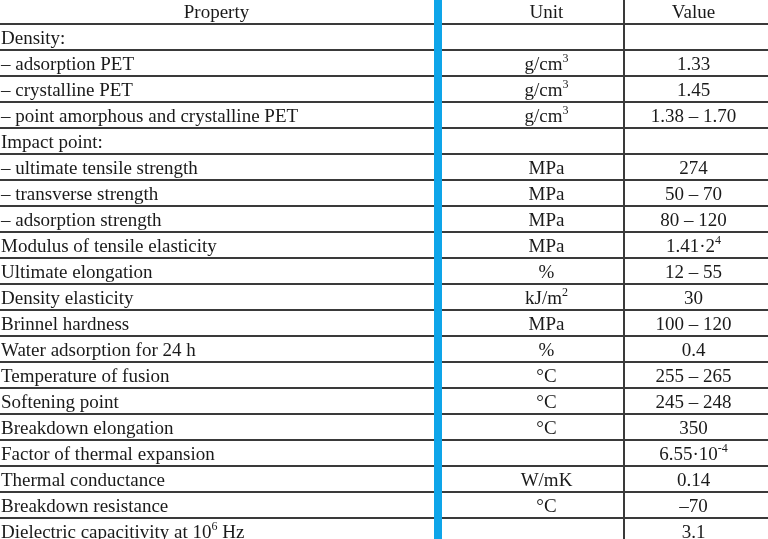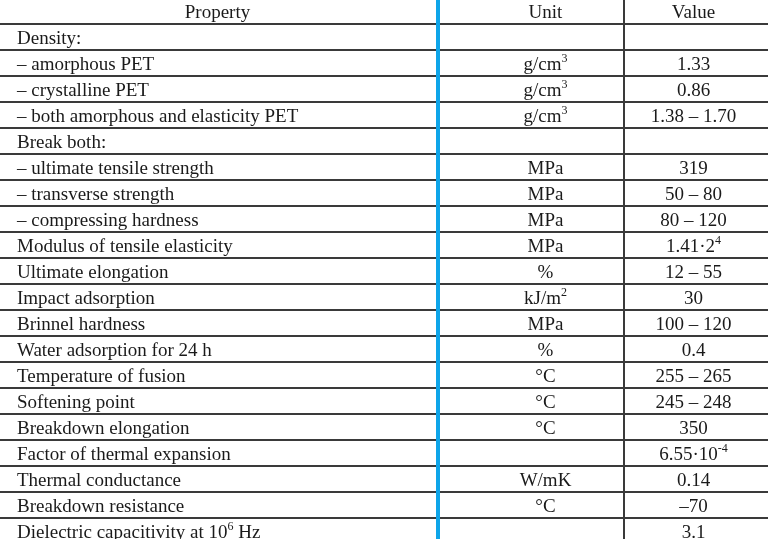--- a/index.html
+++ b/index.html
@@ -35,23 +35,23 @@
       white-space: nowrap;
       overflow: visible;
       vertical-align: middle;
     }
     th {
       font-weight: normal;
       text-align: center;
       height: 23px;
       margin-left: 40px;
     }
-    td.prop { text-align: left; padding-left: 18px; }
+    td.prop { text-align: left; padding-left: 2px; }
     td.unit, td.val { text-align: center; margin-top: 20px; }
-    th.unit, td.unit { border-left: 4px solid #0ea5e9; padding-left: 28px; }
+    th.unit, td.unit { border-left: 8px solid #0ea5e9; padding-left: 28px; }
     th.val, td.val { border-left: 2px solid #3a3a3a; text-align: center; padding-right: 12px; }
     tr:last-child td { border-bottom: none; }
     sup { font-size: 12px; vertical-align: 8px; line-height: 0; }
   </style>
 </head>
 <body>
 
 <table>
   <colgroup>
     <col class="c-prop">
@@ -65,66 +65,66 @@
       <th class="val">Value</th>
     </tr>
   </thead>
   <tbody id="tbody">
       <tr>
         <td class="prop"><span>Density:</span></td>
         <td class="unit"><span></span></td>
         <td class="val"><span></span></td>
       </tr>
       <tr>
-        <td class="prop"><span>– amorphous PET</span></td>
+        <td class="prop"><span>– adsorption PET</span></td>
         <td class="unit"><span>g/cm</span><sup>3</sup></td>
         <td class="val"><span>1.33</span></td>
       </tr>
       <tr>
         <td class="prop"><span>– crystalline PET</span></td>
         <td class="unit"><span>g/cm</span><sup>3</sup></td>
-        <td class="val"><span>0.86</span></td>
+        <td class="val"><span>1.45</span></td>
       </tr>
       <tr>
-        <td class="prop"><span>– both amorphous and elasticity PET</span></td>
+        <td class="prop"><span>– point amorphous and crystalline PET</span></td>
         <td class="unit"><span>g/cm</span><sup>3</sup></td>
         <td class="val"><span>1.38 – 1.70</span></td>
       </tr>
       <tr>
-        <td class="prop"><span>Break both:</span></td>
+        <td class="prop"><span>Impact point:</span></td>
         <td class="unit"><span></span></td>
         <td class="val"><span></span></td>
       </tr>
       <tr>
         <td class="prop"><span>– ultimate tensile strength</span></td>
         <td class="unit"><span>MPa</span></td>
-        <td class="val"><span>319</span></td>
+        <td class="val"><span>274</span></td>
       </tr>
       <tr>
         <td class="prop"><span>– transverse strength</span></td>
         <td class="unit"><span>MPa</span></td>
-        <td class="val"><span>50 – 80</span></td>
+        <td class="val"><span>50 – 70</span></td>
       </tr>
       <tr>
-        <td class="prop"><span>– compressing hardness</span></td>
+        <td class="prop"><span>– adsorption strength</span></td>
         <td class="unit"><span>MPa</span></td>
         <td class="val"><span>80 – 120</span></td>
       </tr>
       <tr>
         <td class="prop"><span>Modulus of tensile elasticity</span></td>
         <td class="unit"><span>MPa</span></td>
         <td class="val"><span>1.41·2</span><sup>4</sup></td>
       </tr>
       <tr>
         <td class="prop"><span>Ultimate elongation</span></td>
         <td class="unit"><span>%</span></td>
         <td class="val"><span>12 – 55</span></td>
       </tr>
       <tr>
-        <td class="prop"><span>Impact adsorption</span></td>
+        <td class="prop"><span>Density elasticity</span></td>
         <td class="unit"><span>kJ/m</span><sup>2</sup></td>
         <td class="val"><span>30</span></td>
       </tr>
       <tr>
         <td class="prop"><span>Brinnel hardness</span></td>
         <td class="unit"><span>MPa</span></td>
         <td class="val"><span>100 – 120</span></td>
       </tr>
       <tr>
         <td class="prop"><span>Water adsorption for 24 h</span></td>

